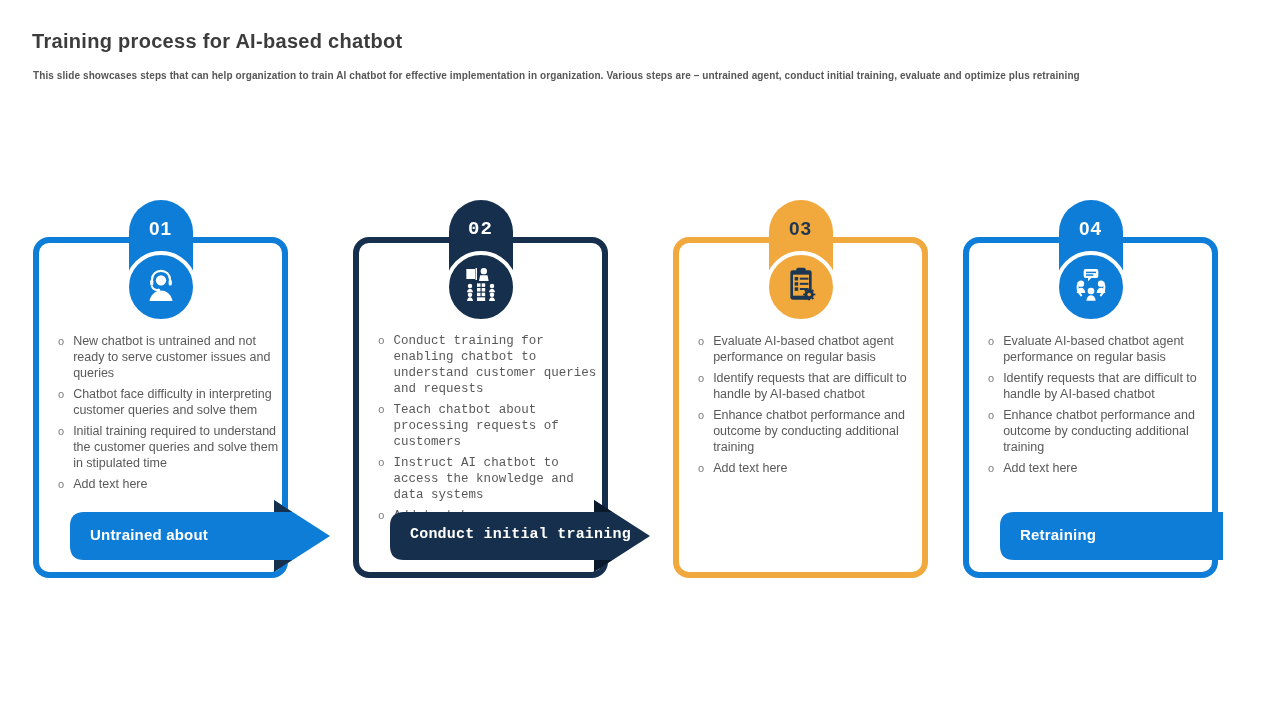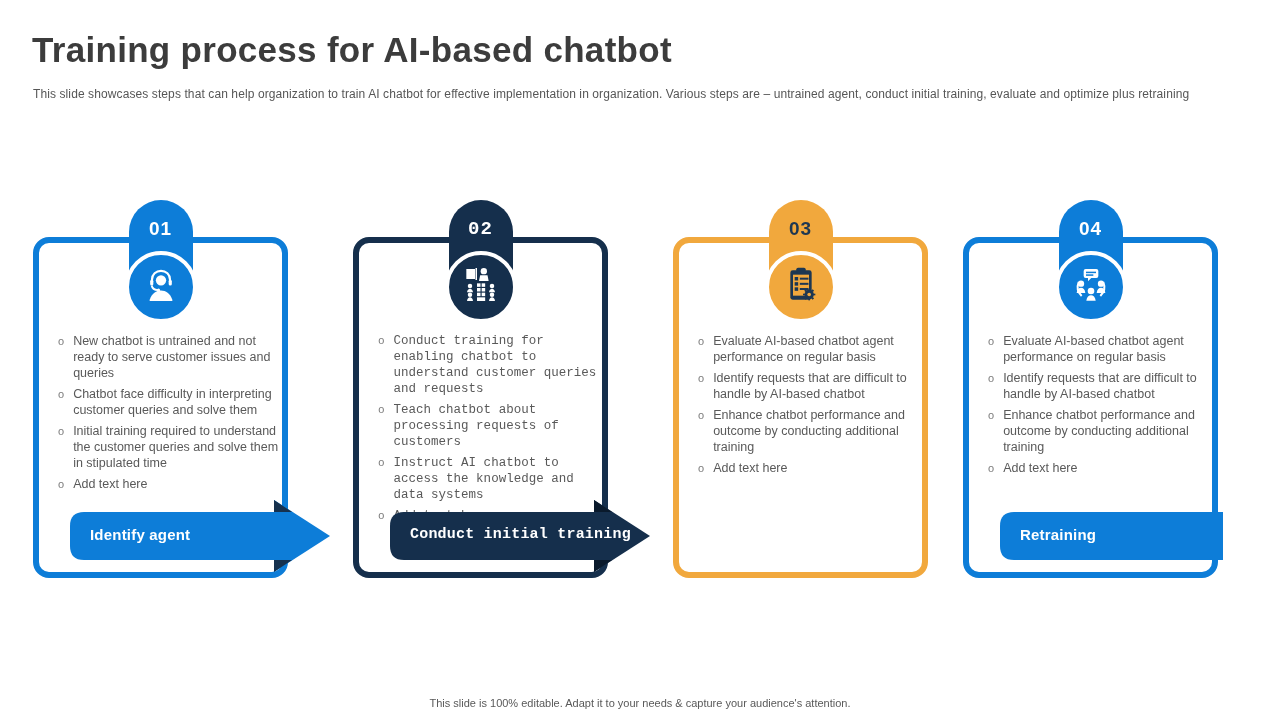--- a/index.html
+++ b/index.html
@@ -1,23 +1,23 @@
 <!DOCTYPE html>
 <html><head>
 <meta charset="utf-8">
 <style>
   * { margin:0; padding:0; box-sizing:border-box; }
   html,body { width:1280px; height:720px; background:#ffffff; overflow:hidden;
               font-family:"Liberation Sans", sans-serif; }
   .slide { position:relative; width:1280px; height:720px; background:#ffffff; }
 
-  .title { position:absolute; left:32px; top:30px; font-size:35px; font-weight:bold;
+  .title { position:absolute; left:32px; top:30px; font-size:20px; font-weight:bold;
            color:#3c3c3c; letter-spacing:0.3px; }
-  .subtitle { position:absolute; left:33px; top:87px; width:1180px; font-size:12px;
-              color:#565656; letter-spacing:0.1px; }
+  .subtitle { position:absolute; left:33px; top:70px; width:1180px; font-size:10px;
+              color:#565656; letter-spacing:0.1px;font-weight:bold; }
 
   .column { position:absolute; top:200px; width:255px; height:380px; }
   .col-0 { left:33px; }  .col-1 { left:353px;font-family:Liberation Mono, monospace; }  .col-2 { left:673px; }  .col-3 { left:963px; }
 
   .theme-blue   { --c:#0d7dd8; --fold:#16314e; --num:#ffffff; --label:#ffffff; --icon:#ffffff; }
   .theme-navy   { --c:#152f4c; --fold:#0a1a2c; --num:#ffffff; --label:#ffffff; --icon:#ffffff; }
   .theme-orange { --c:#f1a83d; --fold:#b5791f; --num:#1d3752; --label:#1d3752; --icon:#1d3752; }
 
   .card { position:absolute; top:37px; left:0; width:255px; height:341px; background:#fff;
           border:6px solid var(--c); border-radius:16px; z-index:1; }
@@ -92,21 +92,21 @@
           <span>Add text here</span>
         </li>
     </ul>
     <div class="ribbon">
       <svg width="262" height="72" viewBox="0 0 262 72">
         <polygon points="206,0 262,36 206,72" fill="var(--c)"></polygon>
         <polygon points="206,0 224,12 206,12" fill="var(--fold)"></polygon>
         <polygon points="206,72 224,60 206,60" fill="var(--fold)"></polygon>
         <path d="M16,12 H206 V60 H16 Q2,60 2,46 V26 Q2,12 16,12 Z" fill="var(--c)"></path>
       </svg>
-      <span class="ribbon-label">Identify agent</span>
+      <span class="ribbon-label">Untrained about</span>
     </div>
   </div>
 
   <div class="column col-1 theme-navy">
     <div class="card"></div>
     <div class="badge">
       <div class="num">02</div>
     </div>
     <div class="icon-circle">
       <span>
@@ -256,14 +256,13 @@
         </li>
     </ul>
     <div class="ribbon flat">
       <svg width="225" height="72" viewBox="0 0 225 72">
         <path d="M16,12 H225 V60 H16 Q2,60 2,46 V26 Q2,12 16,12 Z" fill="var(--c)"></path>
       </svg>
       <span class="ribbon-label">Retraining</span>
     </div>
   </div>
 
-  <div class="footer">This slide is 100% editable. Adapt it to your needs &amp; capture your audience's attention.</div>
 </div>
 
 </body></html>

